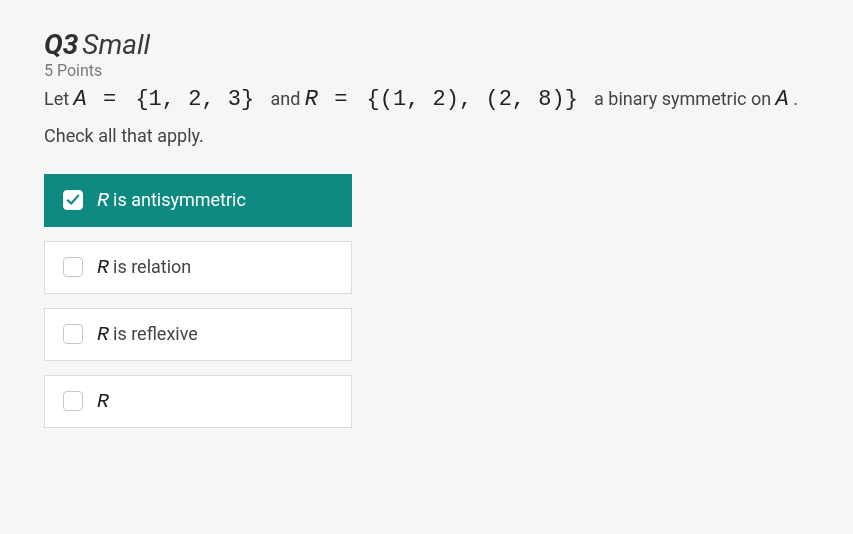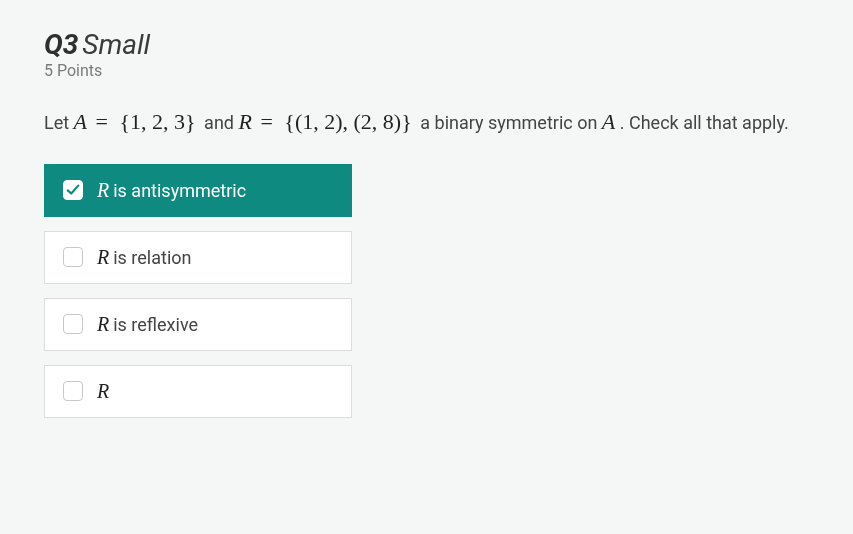--- a/index.html
+++ b/index.html
@@ -24,30 +24,29 @@
     color: #2f2f2f;
   }
   .q-title {
     font-weight: 400;
     font-size: 28px;
     color: #3a3a3a;
   }
   .points {
     font-size: 16px;
     color: #7a7a7a;
-    margin-bottom: 22px;
   }
   .prompt {
     font-size: 18px;
     color: #444;
     line-height: 1.8;
     margin-bottom: 22px;
   }
   .math {
-    font-family: Liberation Serif, serif;
+    font-family: Liberation Mono, monospace;
     font-style: italic;
     font-size: 22px;
     color: #222;
   }
   .math .op {
     font-style: normal;
     padding: 0 3px;
   }
   .math .num {
     font-style: normal;

